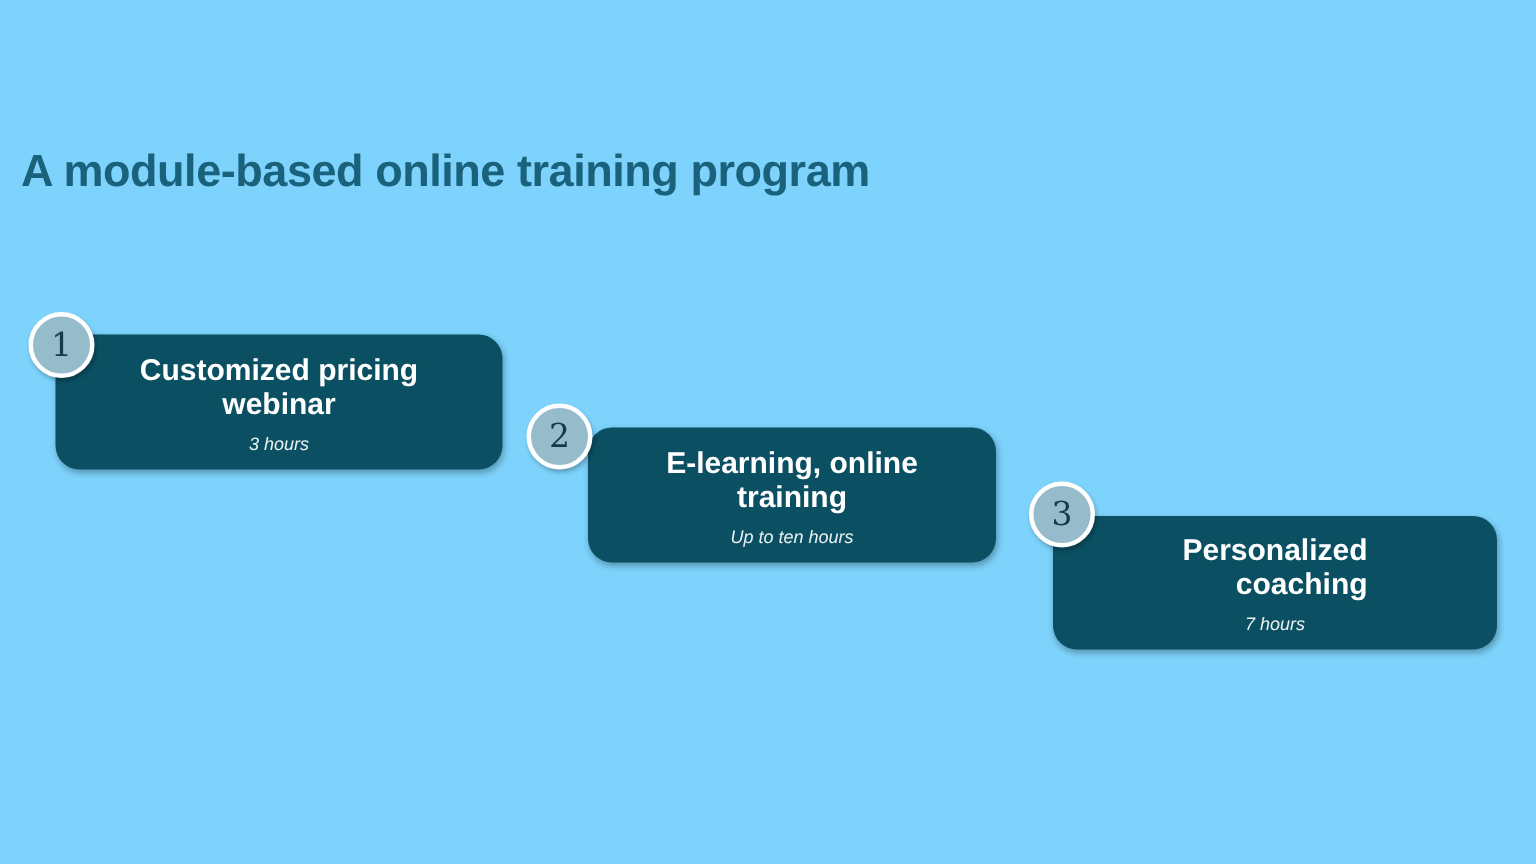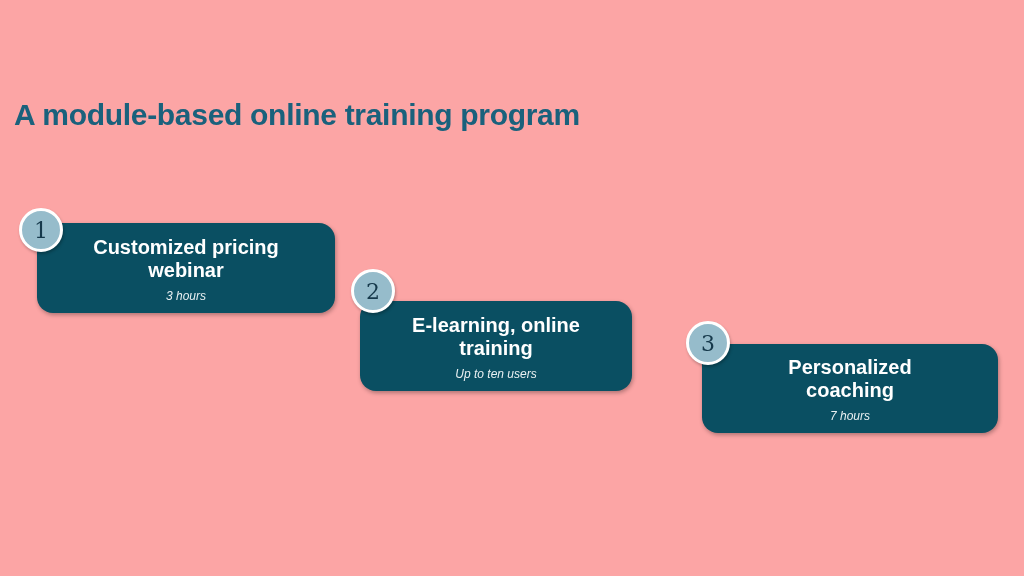--- a/index.html
+++ b/index.html
@@ -13,21 +13,21 @@
   *{margin:0;padding:0;box-sizing:border-box;}
   html,body{width:1024px;height:576px;}
   body{
     font-family:"Liberation Sans", sans-serif;
     background:#ffffff;
     overflow:hidden;
   }
   .slide{
     position:relative;
     width:1024px;height:576px;
-    background:#fca5a5;
+    background:#7dd3fc;
   }
   .page-title{
     position:absolute;
     left:14px;top:98px;
     font-size:30px;
     font-weight:bold;
     letter-spacing:-0.3px;
     color:var(--title_color);
   }
   .step{position:absolute;}
@@ -68,24 +68,24 @@
     justify-content:center;
     z-index:2;
     font-family:"DejaVu Serif", serif;
     font-size:22px;
     color:var(--badge_number);
   }
   
   .card-1{left:37px;top:223px;width:298px;height:90px;}
   .badge-1{left:19px;top:208px;}
   
-  .card-2{left:360px;top:285px;width:272px;height:90px;margin-top:16px;}
+  .card-2{left:392px;top:285px;width:272px;height:90px;}
   .badge-2{left:351px;top:269px;}
   
-  .card-3{left:702px;top:344px;width:296px;height:89px;}
+  .card-3{left:702px;top:344px;width:296px;height:89px;text-align:right;}
   .badge-3{left:686px;top:321px;}
 </style>
 </head>
 <body>
 
 <div class="slide">
 
   <h1 class="page-title">A module-based online training program</h1>
 
   <div class="step">
@@ -99,21 +99,21 @@
     </div>
   </div>
 
   <div class="step">
     <div class="badge badge-2">
       <span>2</span>
     </div>
     <div class="card card-2">
       <div class="card-title">E-learning, online
 training</div>
-      <div class="card-subtitle">Up to ten users</div>
+      <div class="card-subtitle">Up to ten hours</div>
     </div>
   </div>
 
   <div class="step">
     <div class="badge badge-3">
       <span>3</span>
     </div>
     <div class="card card-3">
       <div class="card-title">Personalized
 coaching</div>

